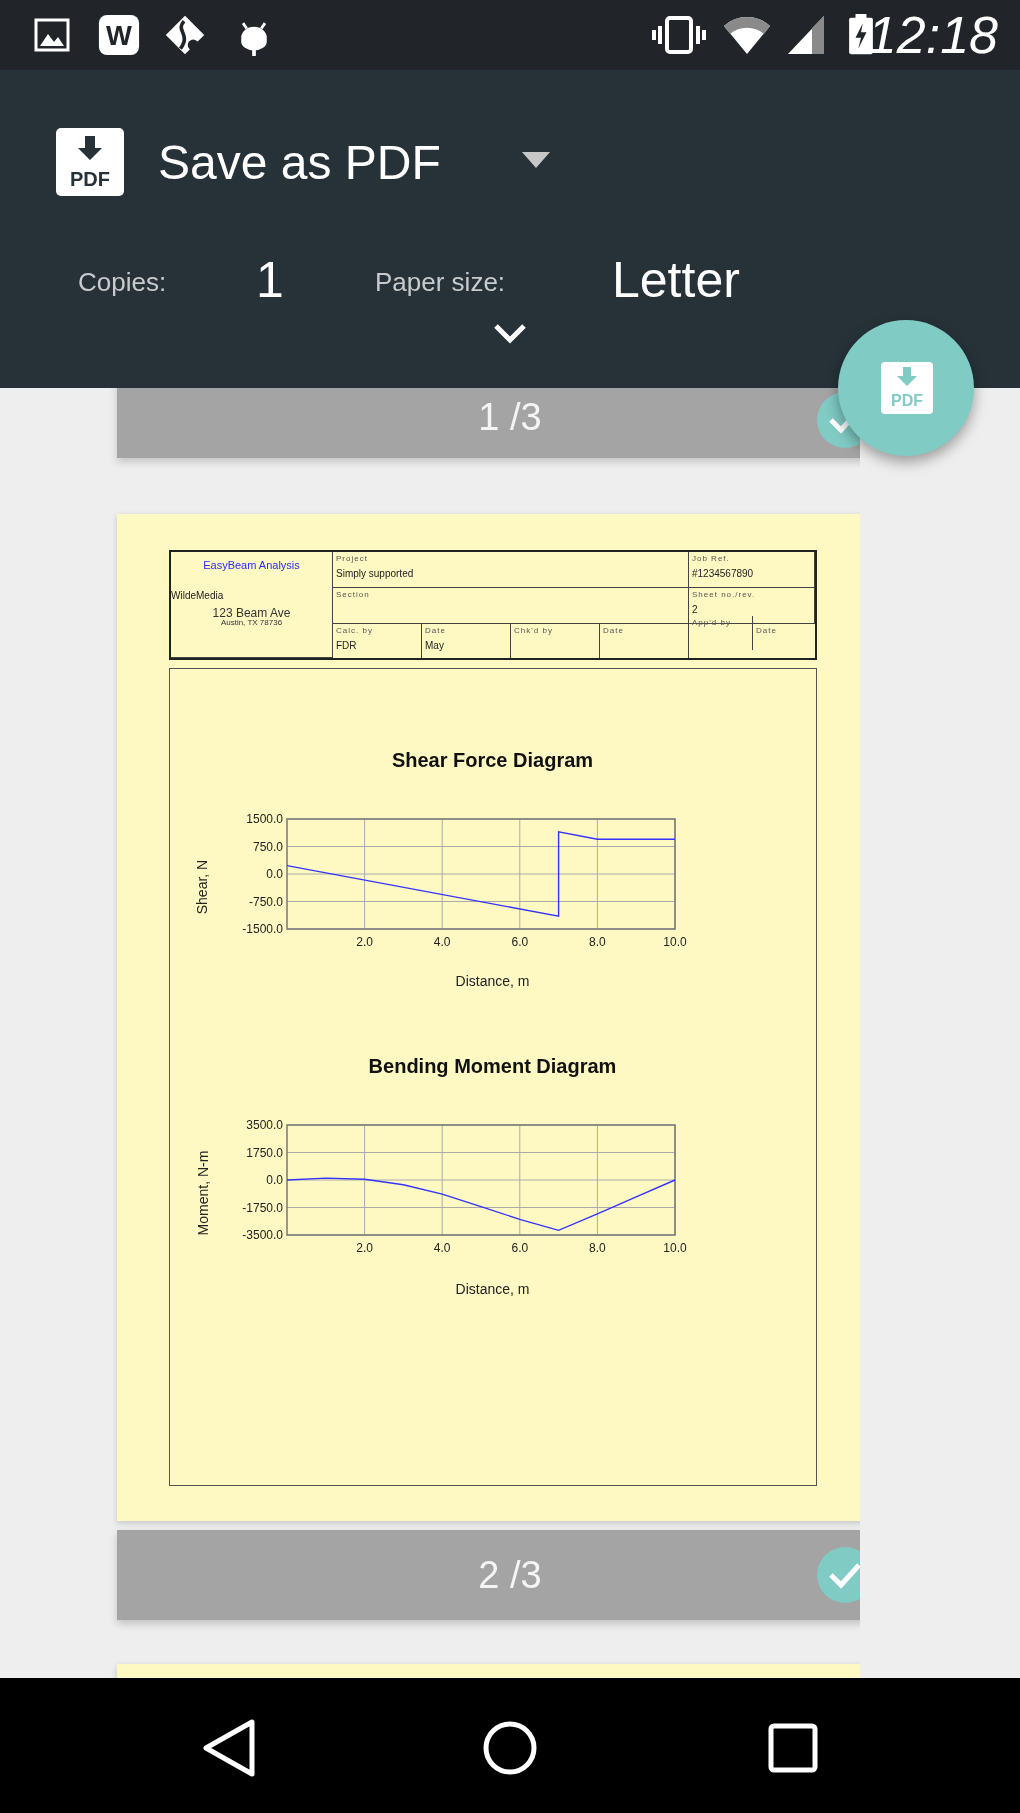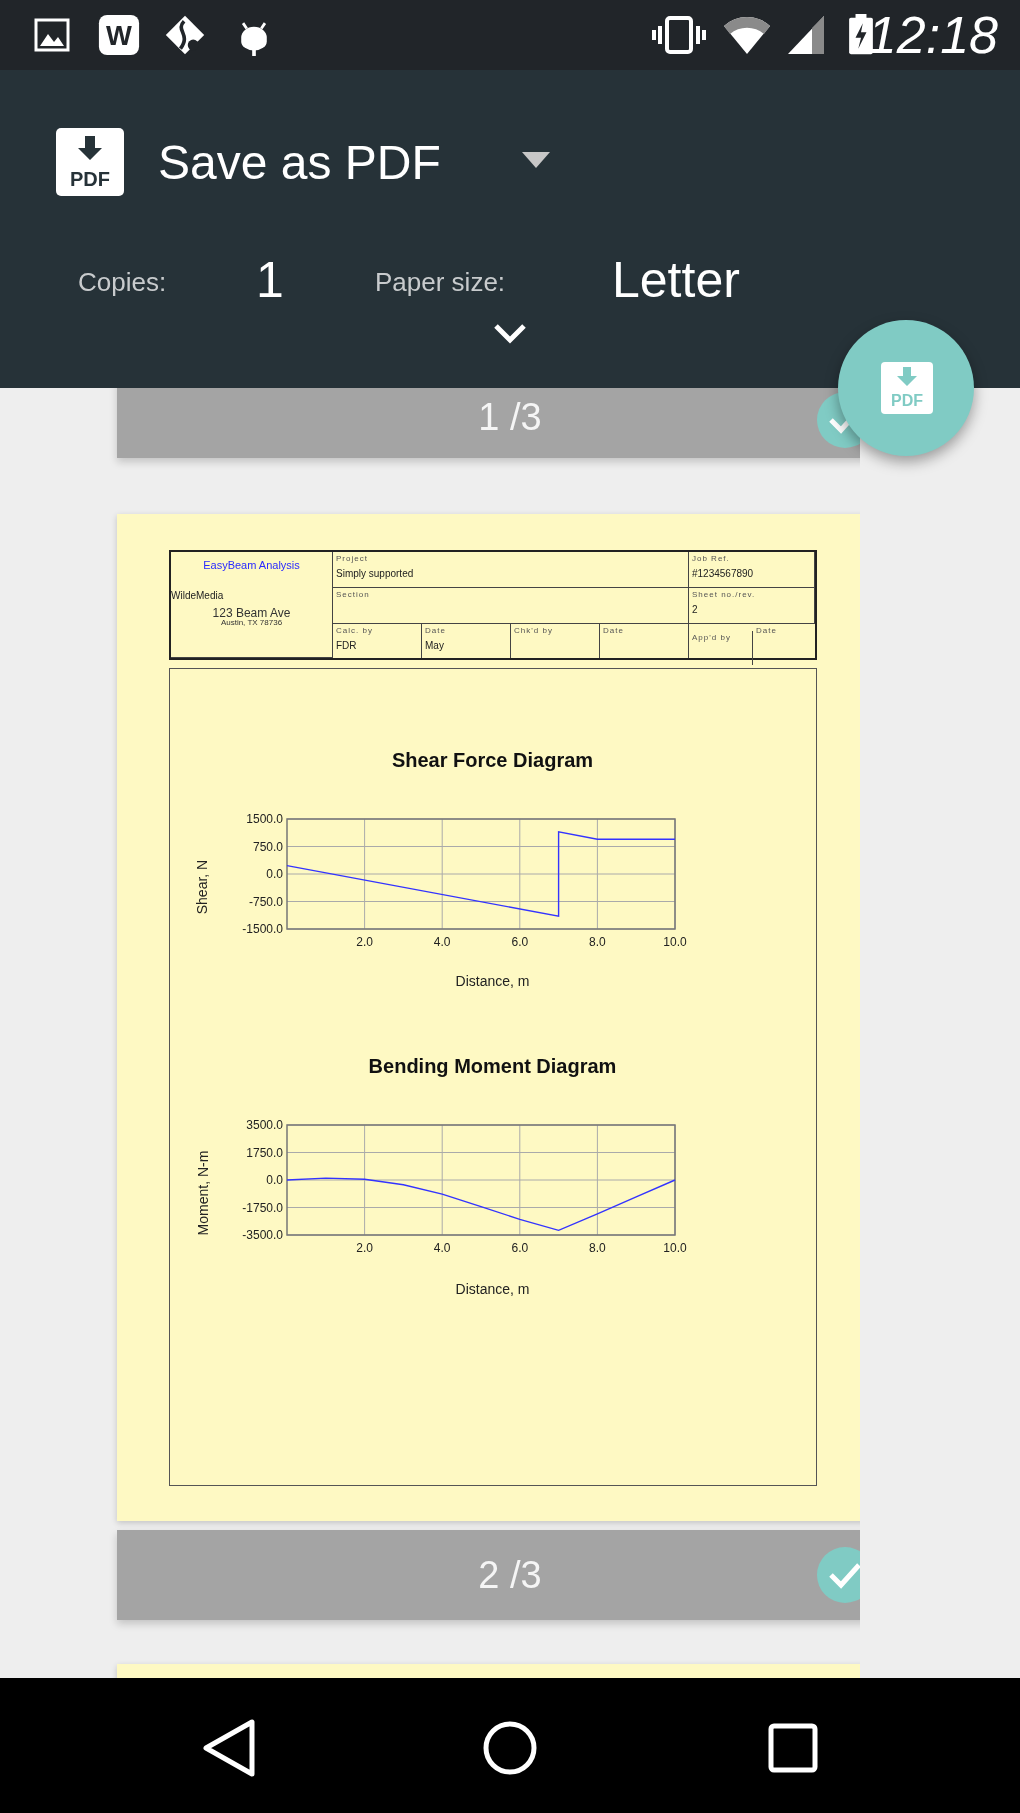--- a/index.html
+++ b/index.html
@@ -143,21 +143,21 @@
       <div class="tb" style="left:251px;top:72px;width:89px;height:34px;border-bottom:none">
           <span class="lbl">Date</span>
           <span class="val">May</span>
         </div>
       <div class="tb" style="left:340px;top:72px;width:89px;height:34px;border-bottom:none">
           <span class="lbl">Chk'd by</span>
         </div>
       <div class="tb" style="left:429px;top:72px;width:89px;height:34px;border-bottom:none">
           <span class="lbl">Date</span>
         </div>
-      <div class="tb" style="left:518px;top:79px;width:64px;height:34px;border-bottom:none">
+      <div class="tb" style="left:518px;top:64px;width:64px;height:34px;border-bottom:none">
           <span class="lbl">App'd by</span>
         </div>
       <div class="tb" style="left:582px;top:72px;width:62px;height:34px;border-bottom:none;border-right:none">
           <span class="lbl">Date</span>
         </div>
     </div>
 
     <div id="drawing-frame">
 
       <div id="chart0" style="position:absolute;left:0;top:0;width:645px;height:320px">

